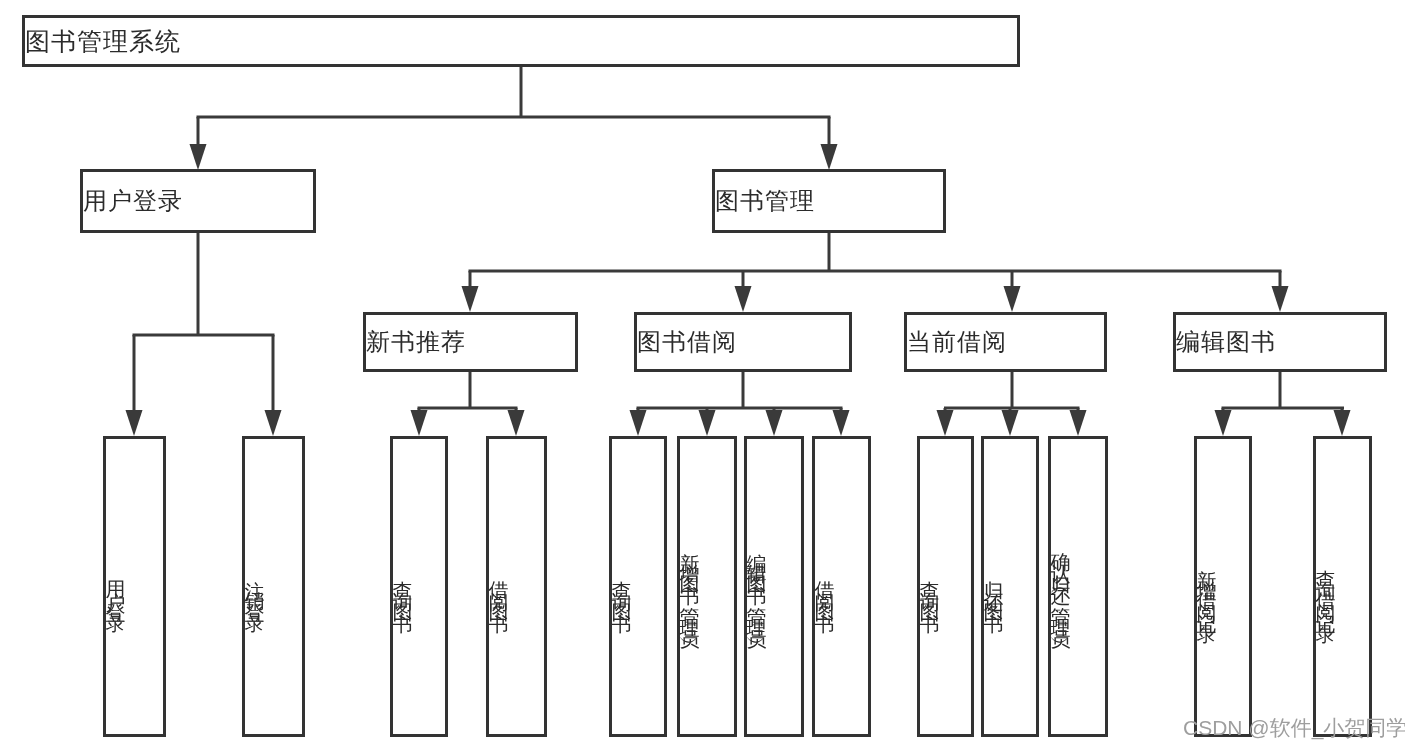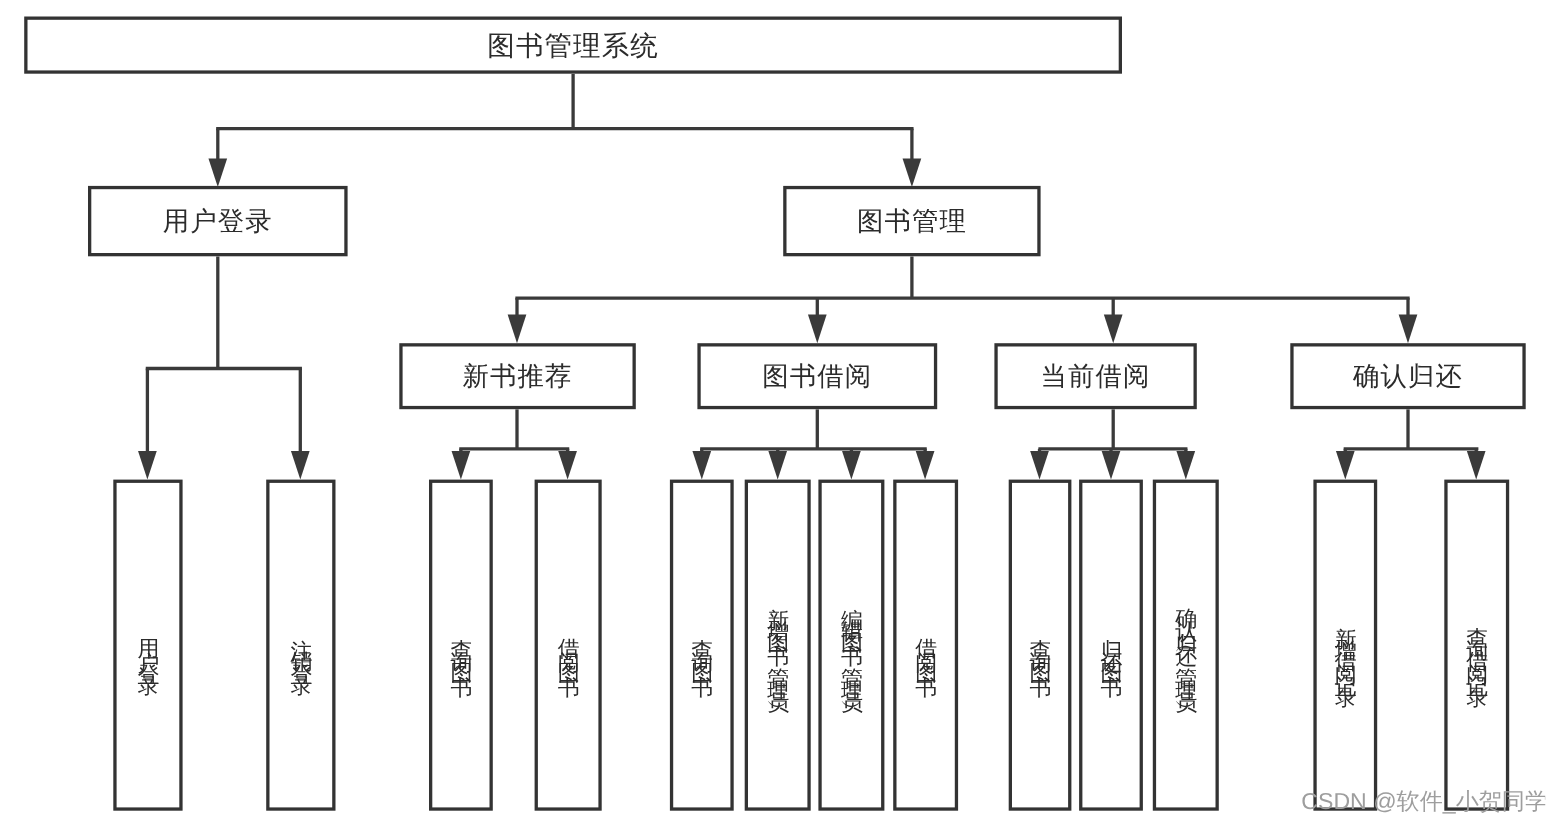--- a/index.html
+++ b/index.html
@@ -18,21 +18,21 @@
     overflow:hidden;
   }
   svg.connectors{position:absolute;left:0;top:0;z-index:1;}
   svg.connectors line{stroke:var(--line);stroke-width:3;}
   svg.connectors polygon{fill:var(--line);stroke:none;}
   .node{
     position:absolute;
     box-sizing:border-box;
     background:var(--fill);
     border:3px solid var(--border);
-    display:flex;align-items:center;justify-content:center;
+    display:flex;align-items:center;justify-content:flex-start;
     color:var(--text);
     z-index:2;
   }
   .node.hbox{font-size:24px;letter-spacing:1px;}
   .node.root{font-size:25px;}
   .node.leaf span{
     writing-mode:vertical-rl;
     text-orientation:mixed;
     font-size:20px;
     letter-spacing:11px;
@@ -125,25 +125,25 @@
   <div class="node hbox" style="left:363px;top:312px;width:215px;height:60px">
     <span>新书推荐</span>
   </div>
 
   <div class="node hbox" style="left:712px;top:169px;width:234px;height:64px">
     <span>图书管理</span>
   </div>
   <div class="node hbox" style="left:634px;top:312px;width:218px;height:60px">
     <span>图书借阅</span>
   </div>
-  <div class="node hbox" style="left:904px;top:312px;width:184px;height:60px">
+  <div class="node hbox" style="left:904px;top:312px;width:203px;height:60px">
     <span>当前借阅</span>
   </div>
   <div class="node hbox" style="left:1173px;top:312px;width:214px;height:60px">
-    <span>确认归还</span>
+    <span>编辑图书</span>
   </div>
 
   <div class="node leaf" style="left:103px;top:436px;width:63px;height:301px">
     <span>用户登录</span>
   </div>
   <div class="node leaf" style="left:242px;top:436px;width:63px;height:301px">
     <span>注销登录</span>
   </div>
   <div class="node leaf" style="left:390px;top:436px;width:58px;height:301px">
     <span>查询图书</span>

